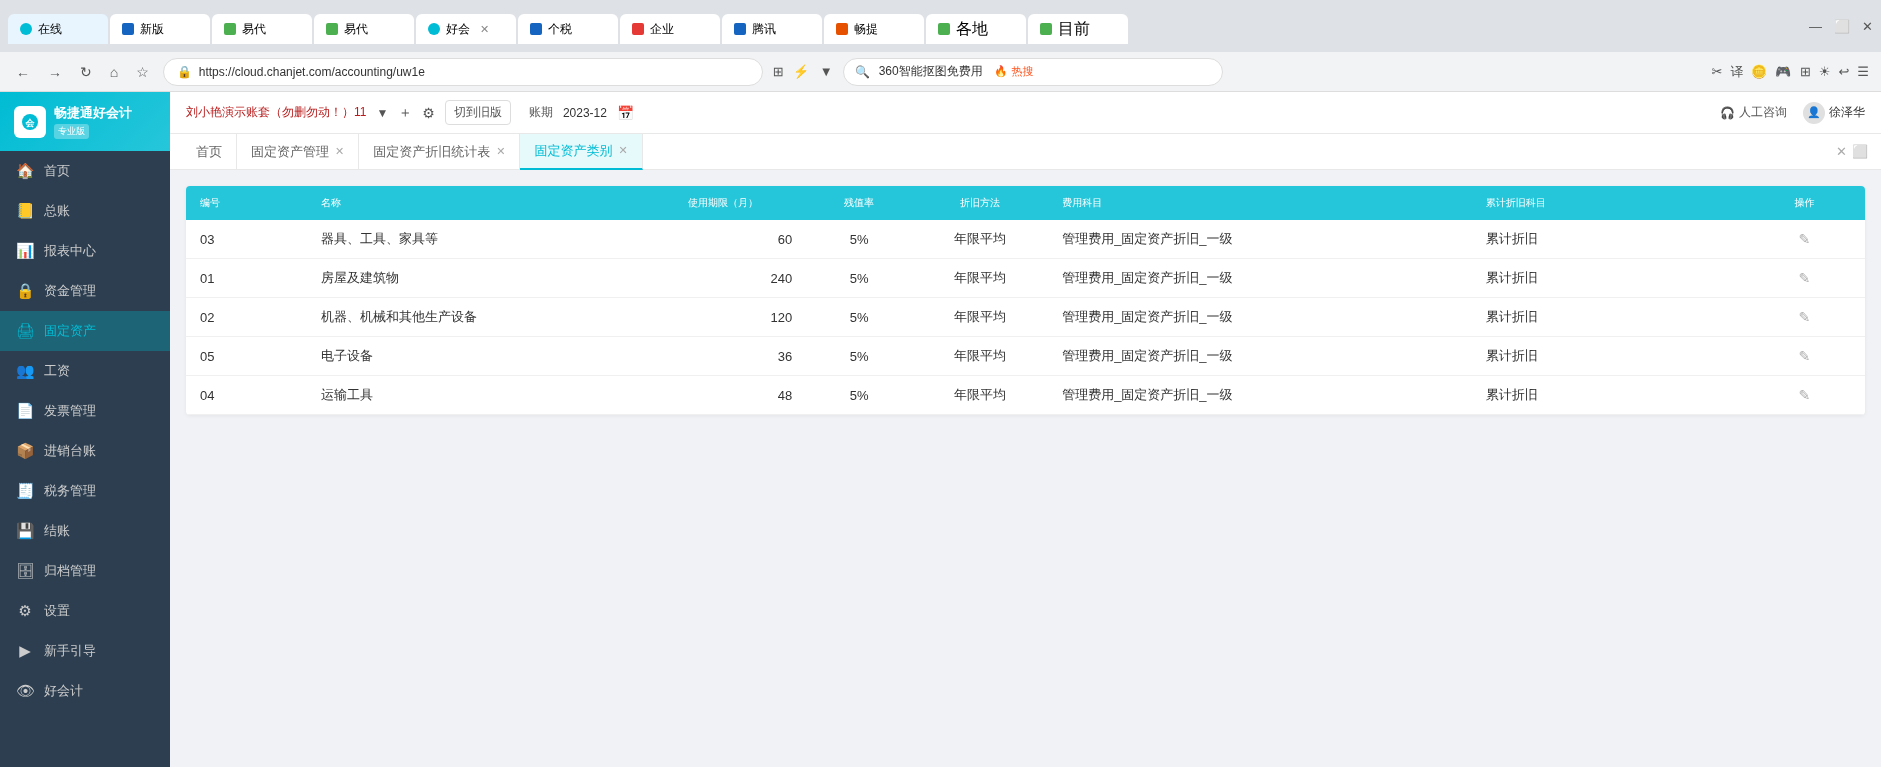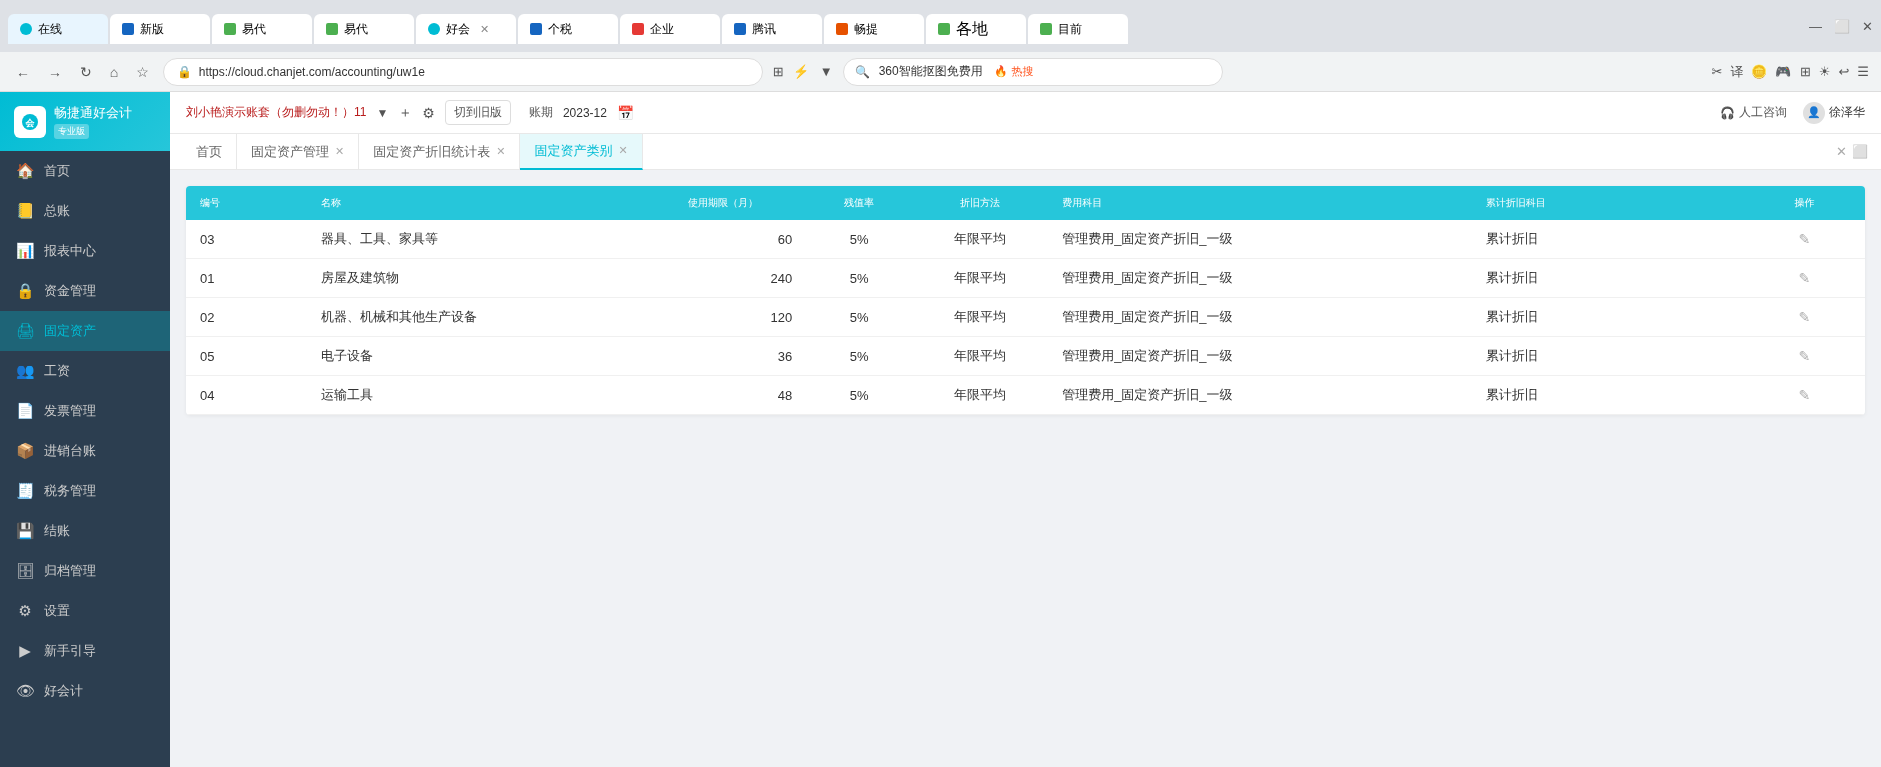--- a/index.html
+++ b/index.html
@@ -115,21 +115,21 @@
     <div class="browser-tab">
       <span style="width:12px;height:12px;background:#e65100;border-radius:2px;display:inline-block;"></span>
       <span style="font-size:12px;">畅提</span>
     </div>
     <div class="browser-tab">
       <span style="width:12px;height:12px;background:#4caf50;border-radius:2px;display:inline-block;"></span>
       <span style="font-size:16px;">各地</span>
     </div>
     <div class="browser-tab">
       <span style="width:12px;height:12px;background:#4caf50;border-radius:2px;display:inline-block;"></span>
-      <span style="font-size:12px;">目前</span>
+      <span style="font-size:16px;">目前</span>
     </div>
   </div>
   <div class="win-controls">
     <span style="cursor:pointer;">—</span>
     <span style="cursor:pointer;">⬜</span>
     <span style="cursor:pointer;">✕</span>
   </div>
 </div>
 
 <div class="address-bar">
@@ -166,21 +166,21 @@
 
   <div class="sidebar">
     <div class="sidebar-logo">
       <div class="logo-icon">
         <svg width="20" height="20" viewBox="0 0 20 20">
             <circle cx="10" cy="10" r="8" fill="#00bcd4"></circle>
             <text x="10" y="14" text-anchor="middle" fill="#fff" font-size="9">会</text>
           </svg>
       </div>
       <div>
-        <div style="color:#fff;font-size:13px;font-weight:normal;">畅捷通好会计</div>
+        <div style="color:#fff;font-size:13px;font-weight:bold;">畅捷通好会计</div>
         <div style="background:rgba(255,255,255,0.3);color:#fff;font-size:9px;padding:1px 4px;border-radius:3px;margin-top:2px;display:inline-block;">专业版</div>
       </div>
     </div>
     <div class="sidebar-nav">
       <div class="sidebar-item">
         <span class="sidebar-item-icon">🏠</span>
         <span>首页</span>
       </div>
       <div class="sidebar-item">
         <span class="sidebar-item-icon">📒</span>

